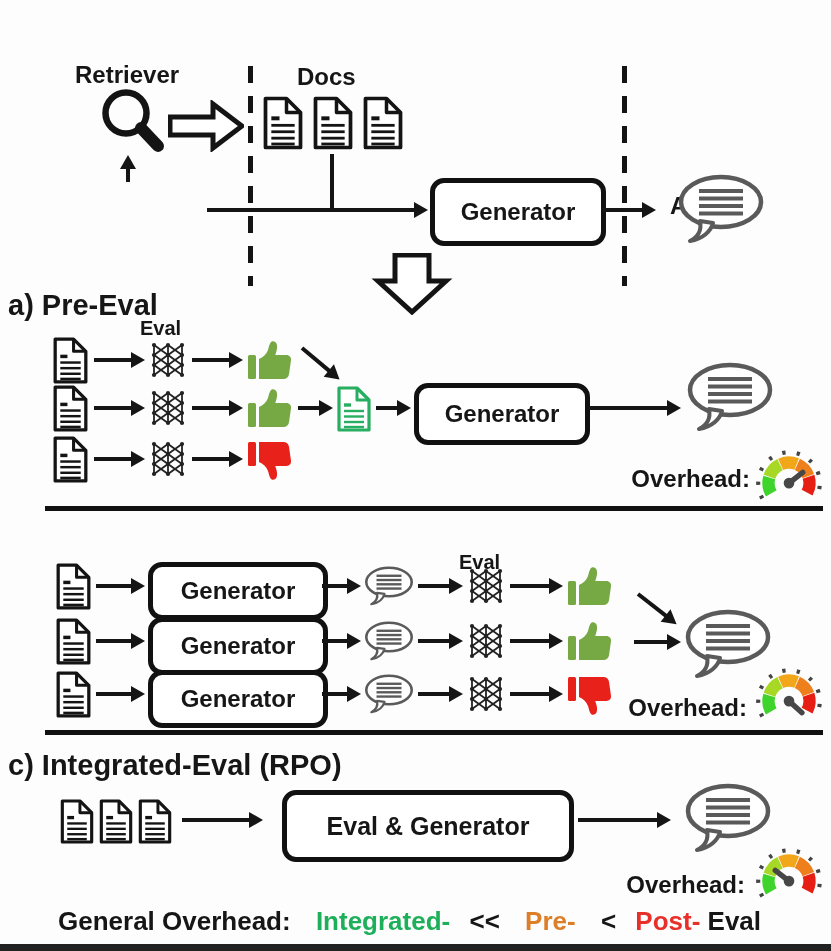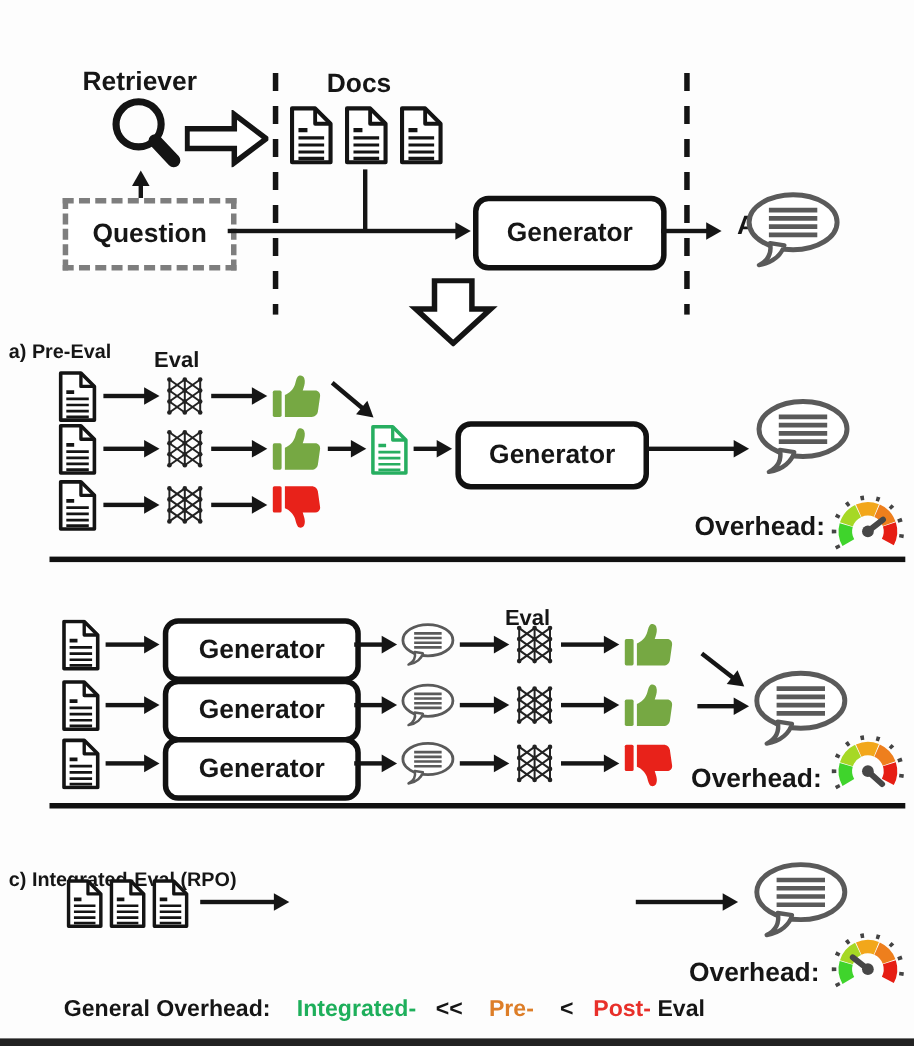--- a/index.html
+++ b/index.html
@@ -1,21 +1,21 @@
 <!DOCTYPE html>
 <html><head>
 <meta charset="utf-8">
 <style>
   html,body{margin:0;padding:0;background:#ffffff;}
   #figure{
     position:relative;width:831px;height:951px;background:#fdfdfd;overflow:hidden;
     font-family:"Liberation Sans",sans-serif;color:#141414;
   }
   .lbl{position:absolute;font-weight:bold;color:#161616;white-space:nowrap;line-height:1.1;}
-  .t27{font-size:27px;} .t26{font-size:18px;margin-top:20px;} .t24{font-size:24px;} .t20{font-size:20px;}
+  .t27{font-size:27px;} .t26{font-size:29px;} .t24{font-size:24px;} .t20{font-size:20px;}
   .box{
     position:absolute;border:5px solid #111;border-radius:14px;background:#fff;
     display:flex;align-items:center;justify-content:center;font-weight:bold;font-size:24px;color:#161616;
   }
   .dashedline{position:absolute;width:5px;background:repeating-linear-gradient(to bottom,#141414 0 17px,transparent 17px 30px);}
   .qbox{
     position:absolute;border:5px dashed #7e7e7e;background:#fff;
     display:flex;align-items:center;justify-content:center;font-weight:bold;font-size:24px;color:#161616;
   }
   .arr{position:absolute;height:4px;background:#151515;transform-origin:0 50%;}
@@ -27,21 +27,21 @@
   .sep{position:absolute;height:5px;background:#111;}
   .icon{position:absolute;}
   .thumb{color:#76A843;}
   .thumb.down{color:#E8221A;transform:scaleY(-1);}
   .docicon{color:#141414;}
   .docicon.green{color:#27AE60;}
   .bubble{color:#5a5a5a;}
   .mesh{color:#222;}
   .needle{transform-origin:19px 18px;}
   .needle line{stroke:#474747;stroke-width:2.6;stroke-linecap:round;}
-  .footer{position:absolute;left:58px;top:906px;font-size:21px;font-weight:bold;white-space:nowrap;color:#161616;}
+  .footer{position:absolute;left:58px;top:906px;font-size:26px;font-weight:bold;white-space:nowrap;color:#161616;}
   .footer span{display:inline-block;}
   .fg-green{color:#1EAF5B;} .fg-orange{color:#DD7E28;} .fg-red{color:#E8302A;}
   .gap-l{margin-left:18px;} .gap-s{margin-left:12px;}
   .bottombar{position:absolute;left:0;top:944px;width:831px;height:7px;background:#222;}
 </style>
 </head>
 <body>
 
 <svg width="0" height="0" style="position:absolute" aria-hidden="true">
   <defs>
@@ -148,23 +148,20 @@
       <use href="#sym-doc"></use>
     </svg>
   <svg class="icon docicon" style="left:312px;top:96px;" width="42" height="54">
       <use href="#sym-doc"></use>
     </svg>
   <svg class="icon docicon" style="left:362px;top:96px;" width="42" height="54">
       <use href="#sym-doc"></use>
     </svg>
   <div class="vline" style="left:330px;top:154px;height:56px;"></div>
 
-  <div class="qbox" style="left:57px;top:180px;width:148px;height:56px;">
-    <span>Question</span>
-  </div>
 
   <div class="arr" style="left:207px;top:208px;width:208px;"></div>
 
   <div class="box" style="left:430px;top:178px;width:166px;height:58px;">
     <span>Generator</span>
   </div>
 
   <div class="arr" style="left:601px;top:208px;width:42px;"></div>
 
   <div class="lbl t24" style="left:670px;top:146px;margin-top:47px;">Answer</div>
@@ -313,34 +310,37 @@
   <svg class="icon" style="left:750px;top:664px;" width="78" height="66" viewBox="0 0 38 32">
     <use href="#sym-gauge-dial"></use>
     <g class="needle" style="transform:rotate(42deg);">
         <line x1="19" y1="18" x2="27.5" y2="18"></line>
       </g>
     <circle cx="19" cy="18" r="2.6" fill="#474747"></circle>
   </svg>
 
   <div class="sep" style="left:45px;top:730px;width:778px;"></div>
 
-  <div class="lbl t26" style="left:8px;top:770px;">c) Integrated-Eval (RPO)</div>
+  <div class="lbl t26" style="left:8px;top:750px;">c) Integrated-Eval (RPO)</div>
 
   <svg class="icon docicon" style="left:57px;top:799px;" width="40" height="45">
       <use href="#sym-doc"></use>
     </svg>
   <svg class="icon docicon" style="left:96px;top:799px;" width="40" height="45">
       <use href="#sym-doc"></use>
     </svg>
   <svg class="icon docicon" style="left:135px;top:799px;" width="40" height="45">
       <use href="#sym-doc"></use>
     </svg>
 
   <div class="arr" style="left:182px;top:818px;width:68px;"></div>
 
+  <div class="box" style="left:282px;top:790px;width:282px;height:62px;font-size:25px;">
+    <span>Eval &amp; Generator</span>
+  </div>
 
   <div class="arr" style="left:578px;top:818px;width:80px;"></div>
   <svg class="icon bubble" style="left:684px;top:782px;" width="88" height="72">
       <use href="#sym-bubble"></use>
     </svg>
 
   <div class="lbl t24" style="left:590px;top:872px;width:155px;text-align:right;">Overhead:</div>
   <svg class="icon" style="left:750px;top:844px;" width="78" height="66" viewBox="0 0 38 32">
     <use href="#sym-gauge-dial"></use>
     <g class="needle" style="transform:rotate(-142deg);">

